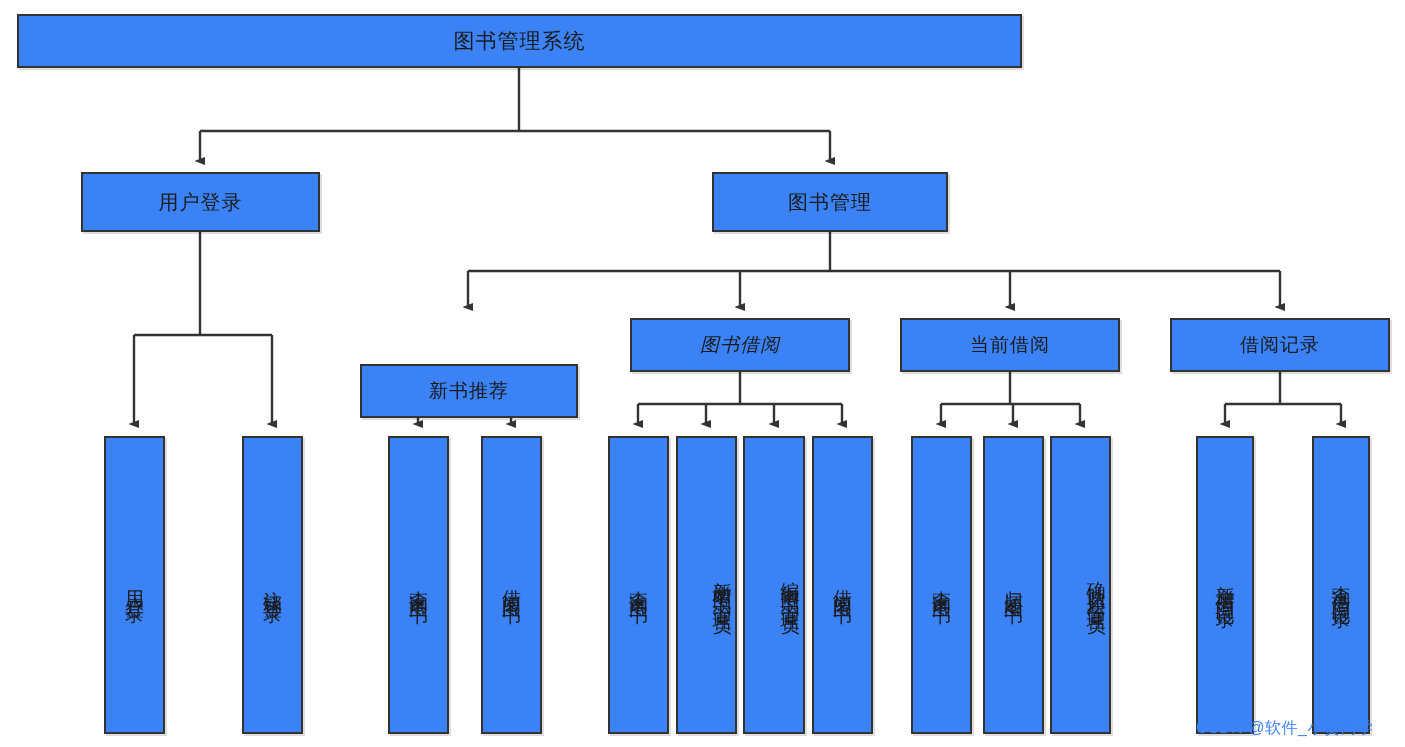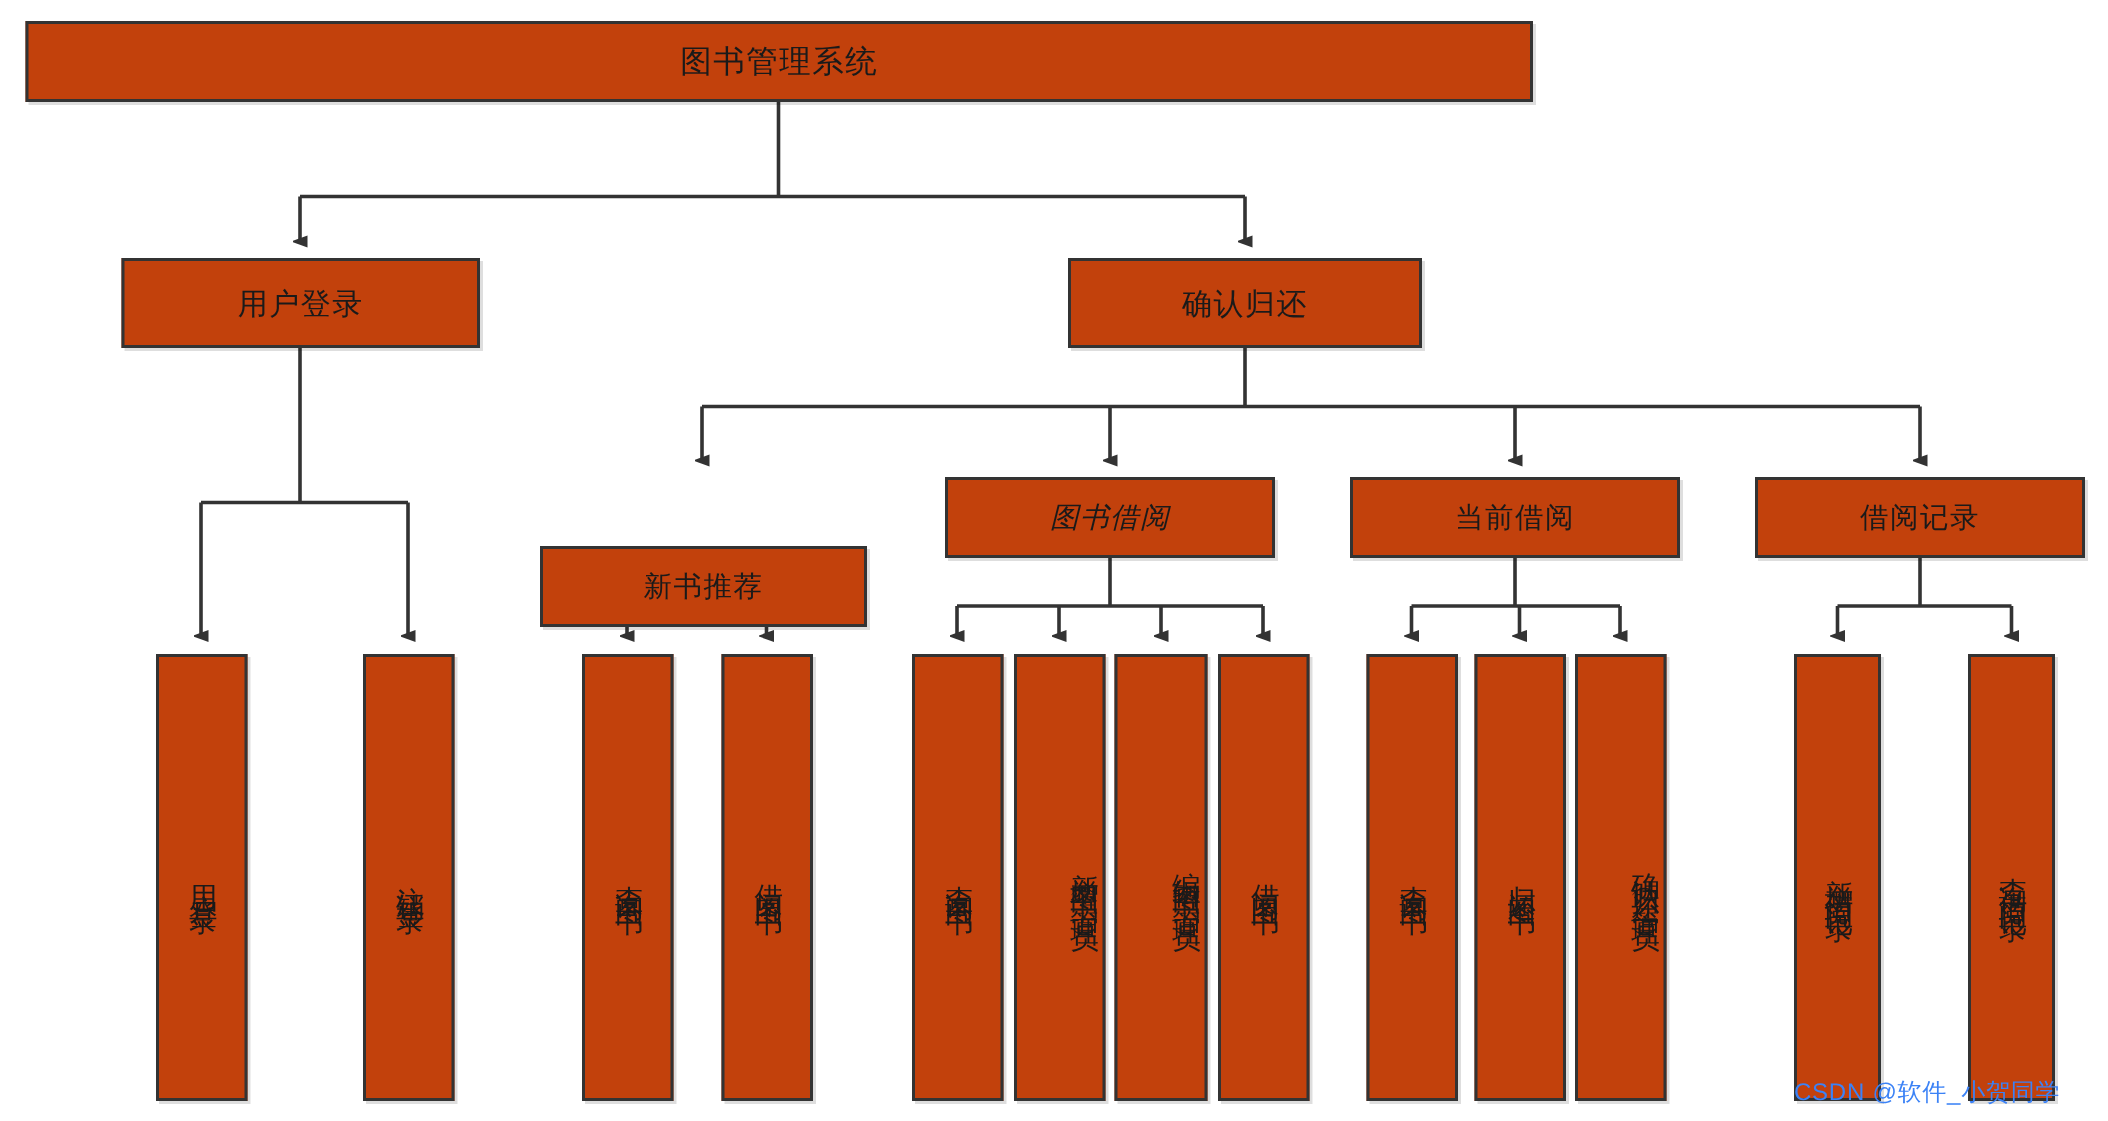--- a/index.html
+++ b/index.html
@@ -22,21 +22,21 @@
     position: absolute;
     left: 0;
     top: 0;
     width: 1405px;
     height: 747px;
     pointer-events: none;
   }
   .node {
     position: absolute;
     box-sizing: border-box;
-    background: #c2410c;
+    background: #3b82f6;
     border: 2px solid #333333;
     box-shadow: 2px 2px 0 rgba(0,0,0,0.13);
     display: flex;
     align-items: center;
     justify-content: center;
     text-align: center;
   }
   .node-root {
     font-size: 21px;
     letter-spacing: 1px;
@@ -124,21 +124,21 @@
       <path d="M1280,372 L1280,404"></path>
       <path d="M1225,404 L1341,404"></path>
       <path d="M1225,404 L1225,424" marker-end="url(#arrow)"></path>
       <path d="M1341,404 L1341,424" marker-end="url(#arrow)"></path>
     </g>
   </svg>
 
   <div class="node node-root" style="left: 17px; top: 14px; width: 1005px; height: 54px;">图书管理系统</div>
 
   <div class="node node-l1" style="left: 81px; top: 172px; width: 239px; height: 60px;">用户登录</div>
-  <div class="node node-l1" style="left: 712px; top: 172px; width: 236px; height: 60px;">确认归还</div>
+  <div class="node node-l1" style="left: 712px; top: 172px; width: 236px; height: 60px;">图书管理</div>
 
   <div class="node node-l2" style="left: 360px; top: 318px; width: 218px; height: 54px; margin-top: 46px;">新书推荐</div>
   <div class="node node-l2" style="left: 630px; top: 318px; width: 220px; height: 54px; font-style: italic;">图书借阅</div>
   <div class="node node-l2" style="left: 900px; top: 318px; width: 220px; height: 54px;">当前借阅</div>
   <div class="node node-l2" style="left: 1170px; top: 318px; width: 220px; height: 54px;">借阅记录</div>
 
   <div class="node node-leaf leaf-short" style="left: 104px; top: 436px; width: 61px; height: 298px;">用户登录</div>
   <div class="node node-leaf leaf-short" style="left: 242px; top: 436px; width: 61px; height: 298px;">注销登录</div>
   <div class="node node-leaf leaf-short" style="left: 388px; top: 436px; width: 61px; height: 298px;">查询图书</div>
   <div class="node node-leaf leaf-short" style="left: 481px; top: 436px; width: 61px; height: 298px;">借阅图书</div>

